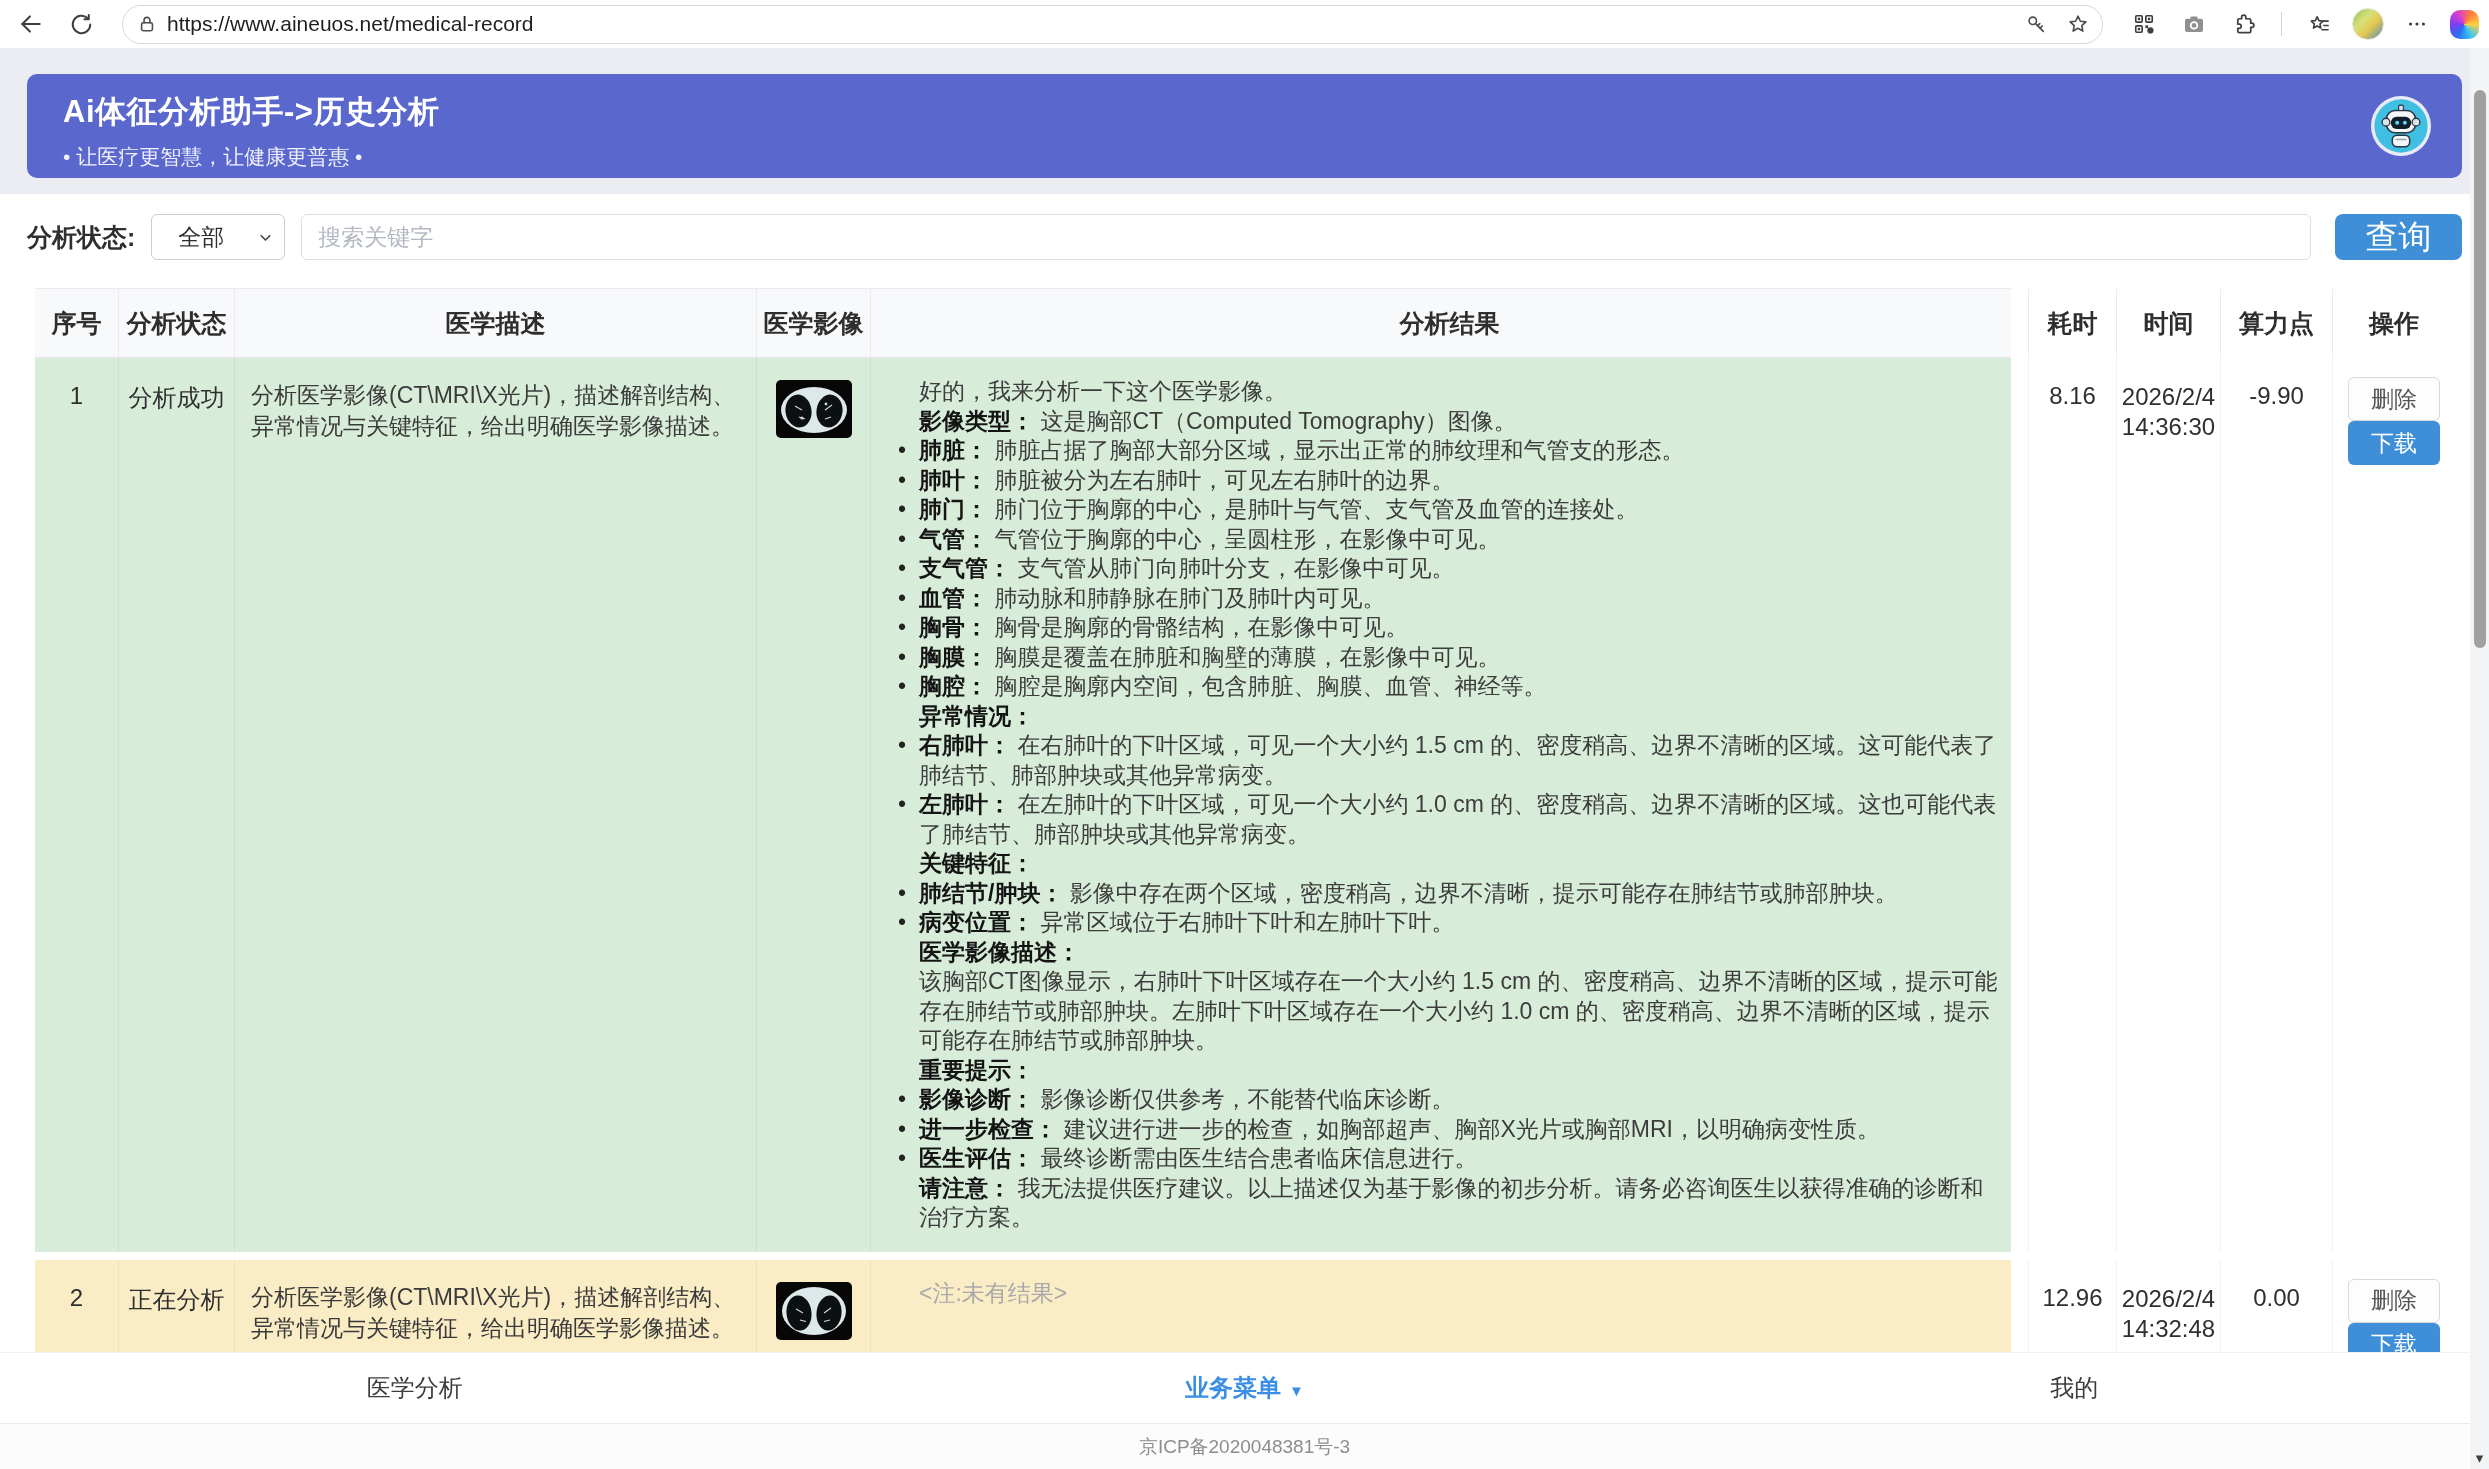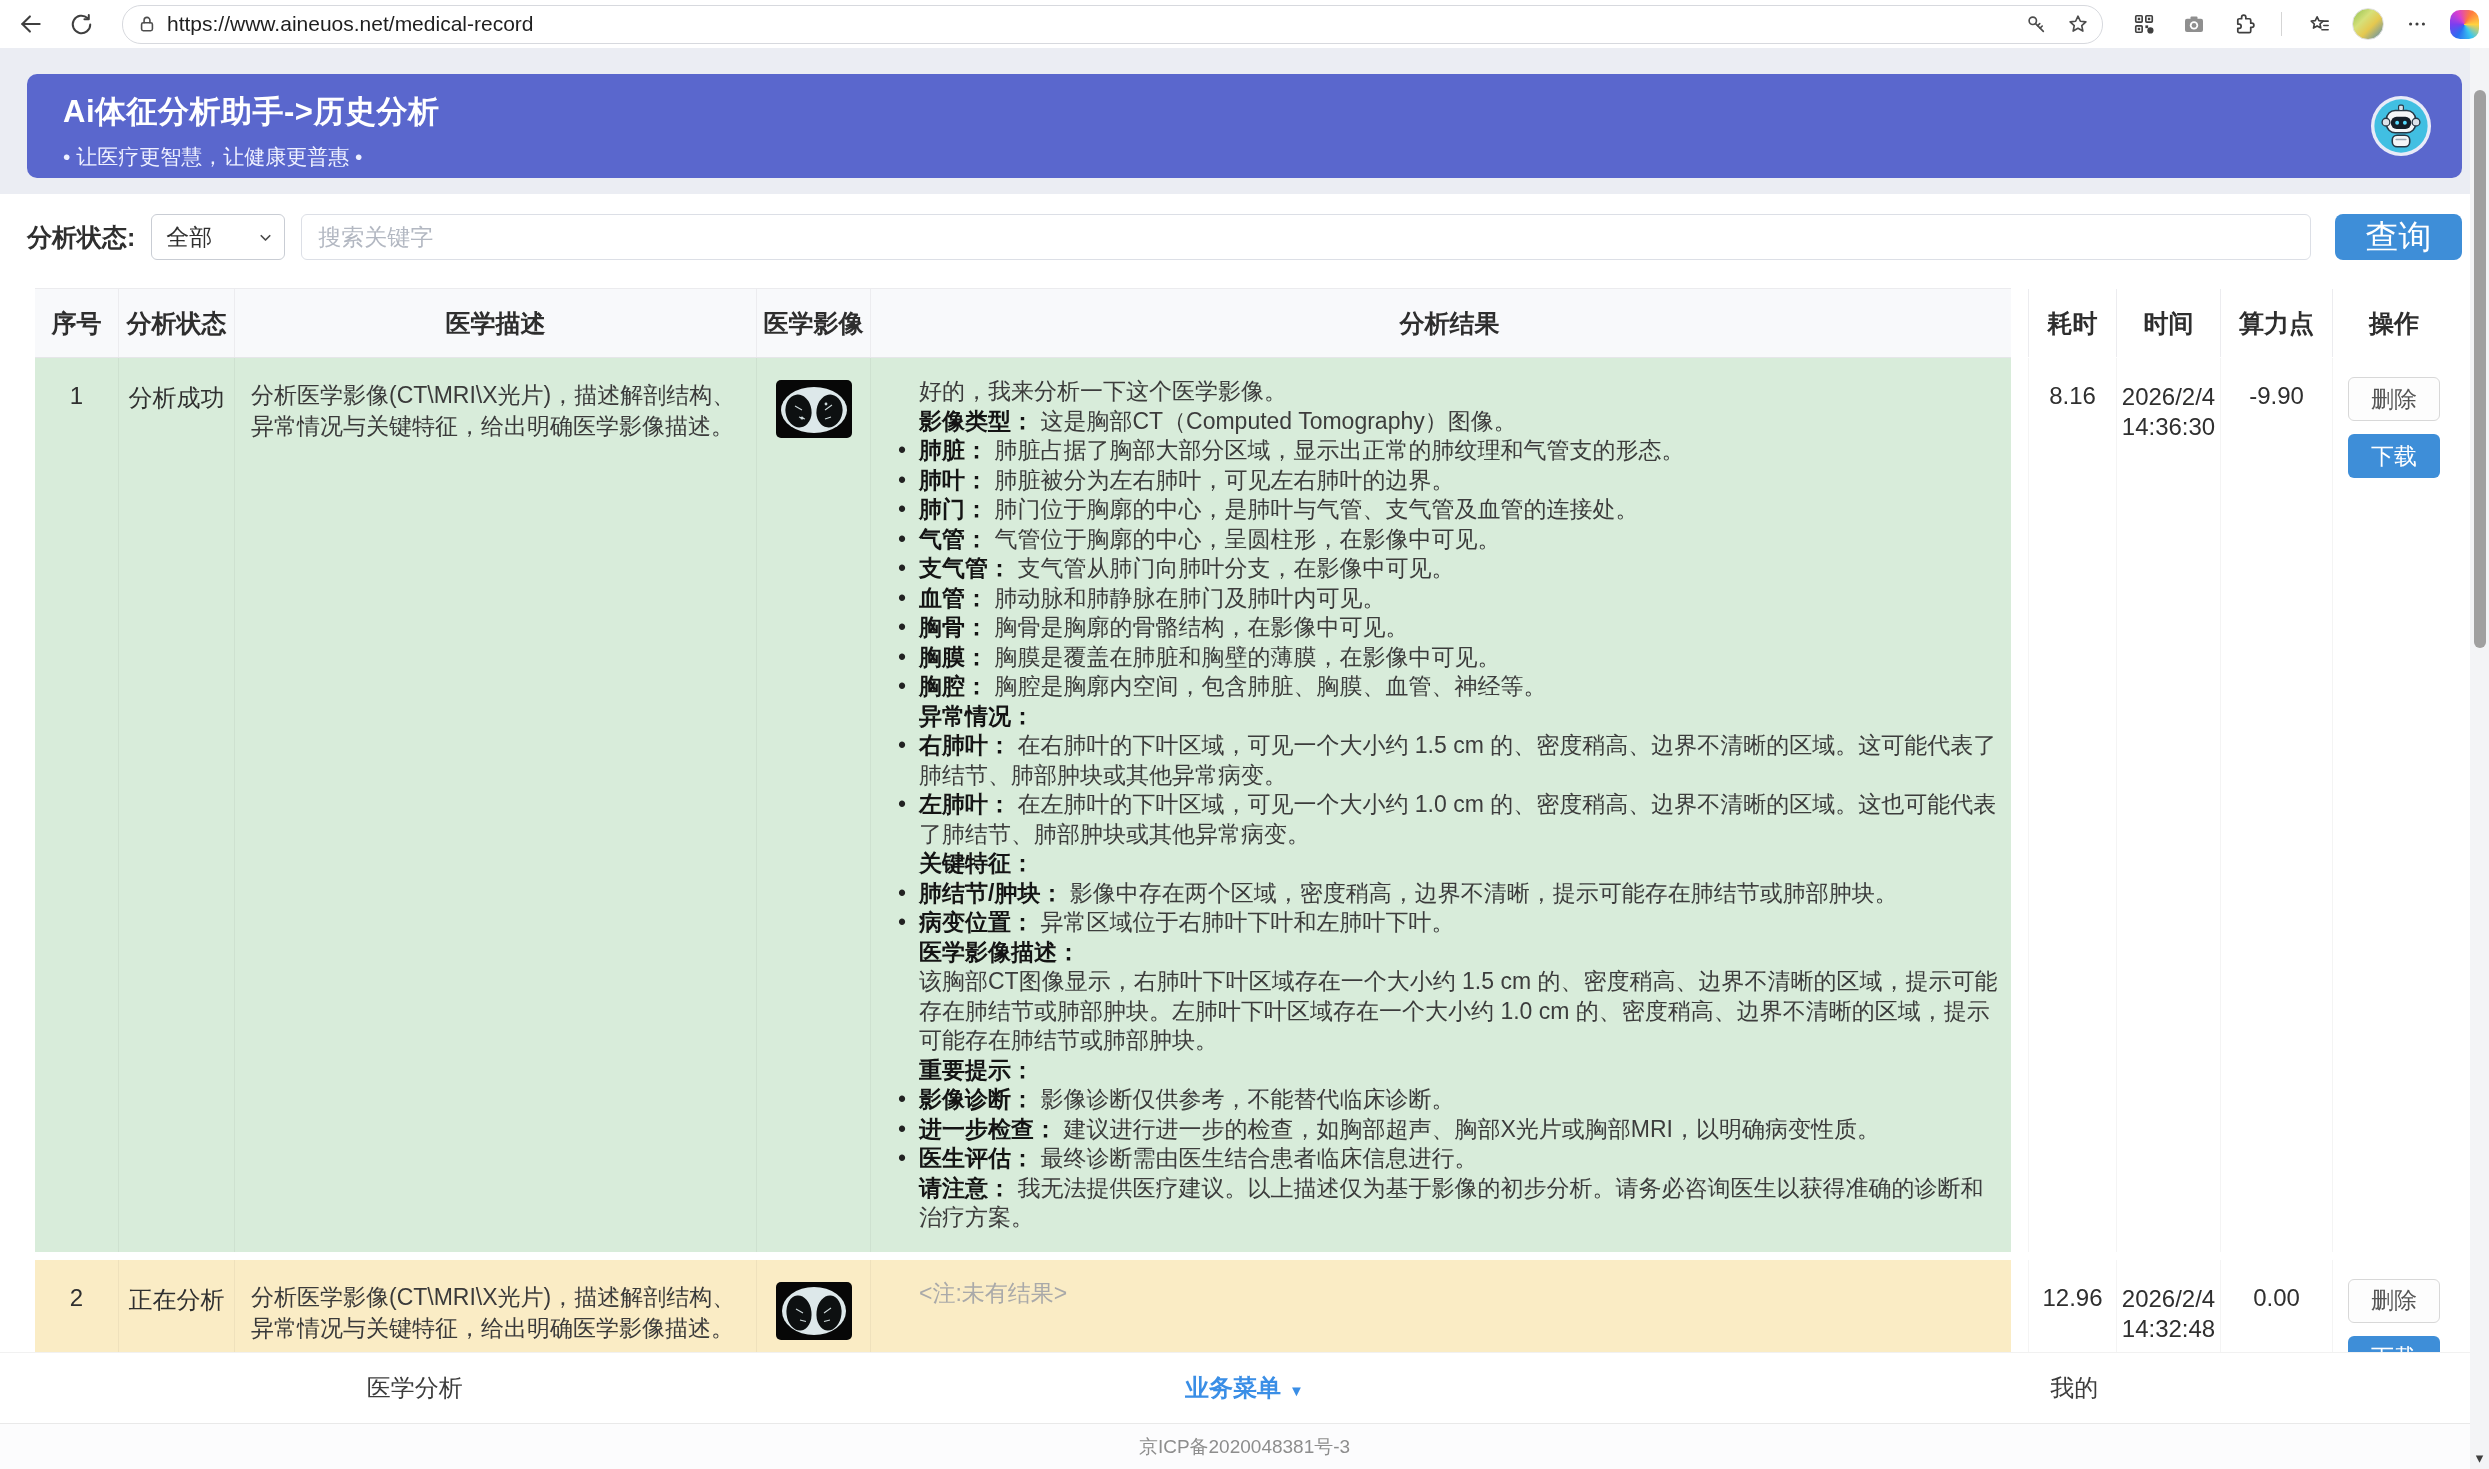--- a/index.html
+++ b/index.html
@@ -23,21 +23,21 @@
   
   .hero-section{background:#ebedf3;padding:26px 27px 16px;}
   .banner{background:#5a67cd;border-radius:10px;height:104px;position:relative;padding:17px 0 0 36px;box-sizing:border-box;}
   .banner-title{color:#ffffff;font-size:31px;font-weight:bold;letter-spacing:0.5px;}
   .banner-sub{color:#eef0ff;font-size:21px;margin-top:10px;}
   .robot{position:absolute;right:30px;top:50%;transform:translateY(-50%);width:62px;height:62px;}
   
   .filter-row{background:#fff;display:flex;align-items:center;padding:20px 27px 14px;}
   .filter-label{font-size:25px;font-weight:bold;color:#2f2f2f;margin-right:16px;}
   .status-select{width:134px;height:46px;border:1px solid #c9cdd4;border-radius:6px;display:flex;align-items:center;
-    justify-content:space-between;padding:0 10px 0 14px;box-sizing:border-box;font-size:23px;color:#2f2f2f;background:#fff;}
+    justify-content:space-between;padding:0 10px 0 26px;box-sizing:border-box;font-size:23px;color:#2f2f2f;background:#fff;}
   .search-input{flex:1;height:46px;border:1px solid #dcdfe6;border-radius:6px;margin:0 24px 0 16px;
     padding:0 16px;font-size:23px;color:#14532d;box-sizing:border-box;outline:none;background:#fff;
     font-family:"Liberation Sans","DejaVu Sans",sans-serif;}
   .search-input::placeholder{color:#b3b8c2;}
   .query-btn{width:127px;height:46px;background:#3e8ed8;border:none;border-radius:8px;color:#fff;font-size:33px;
     cursor:pointer;font-family:inherit;}
   
   .tbl{margin:14px 35px 0;width:1976px;}
   .tbl-header,.tbl-row{display:grid;grid-template-columns:84px 116px 522px 114px 1158px 88px 104px 112px 122px;}
   .tbl-header{background:#f8f9fb;border-top:1px solid #ebebee;border-bottom:1px solid #e6e6e9;}
@@ -53,21 +53,21 @@
   .c-time{padding-top:24px;text-align:center;font-size:24px;color:#2f2f2f;line-height:30px;}
   .c-desc{padding:22px 16px 0;font-size:23px;line-height:31px;color:#3a3a3a;}
   .c-img{padding-top:22px;display:flex;justify-content:center;align-items:flex-start;}
   .ct-thumb{border-radius:6px;display:block;}
   .c-result{padding:19px 26px 19px 48px;font-size:23px;line-height:29.5px;color:#3c3c3c;}
   .rp{margin:0;}
   .rp b,.rli b{color:#141414;}
   .rli{position:relative;}
   .rli .dot{position:absolute;left:-21px;top:0;color:#222;}
   .placeholder-result{color:#a9a9a9;}
-  .c-ops{display:flex;flex-direction:column;align-items:center;gap:13px;padding-top:19px;}
+  .c-ops{display:flex;flex-direction:column;align-items:center;padding-top:19px;}
   .btn-del{width:92px;height:44px;background:#fdfdfd;border:1px solid #d8d8d8;border-radius:6px;font-size:23px;
     color:#555;cursor:pointer;font-family:inherit;}
   .btn-dl{width:92px;height:44px;background:#3e8ed8;border:none;border-radius:6px;font-size:23px;color:#fff;
     cursor:pointer;font-family:inherit;}
   
   .footer{position:absolute;left:0;right:0;bottom:0;z-index:40;}
   .footer-nav{height:70px;background:#ffffff;display:flex;align-items:center;border-top:1px solid #f1f1f1;}
   .footer-item{flex:1;text-align:center;font-size:24px;color:#3c3c3c;cursor:pointer;}
   .footer-item.center{color:#3a8ee6;font-weight:bold;}
   .footer-item .caret{font-size:15px;margin-left:8px;}

